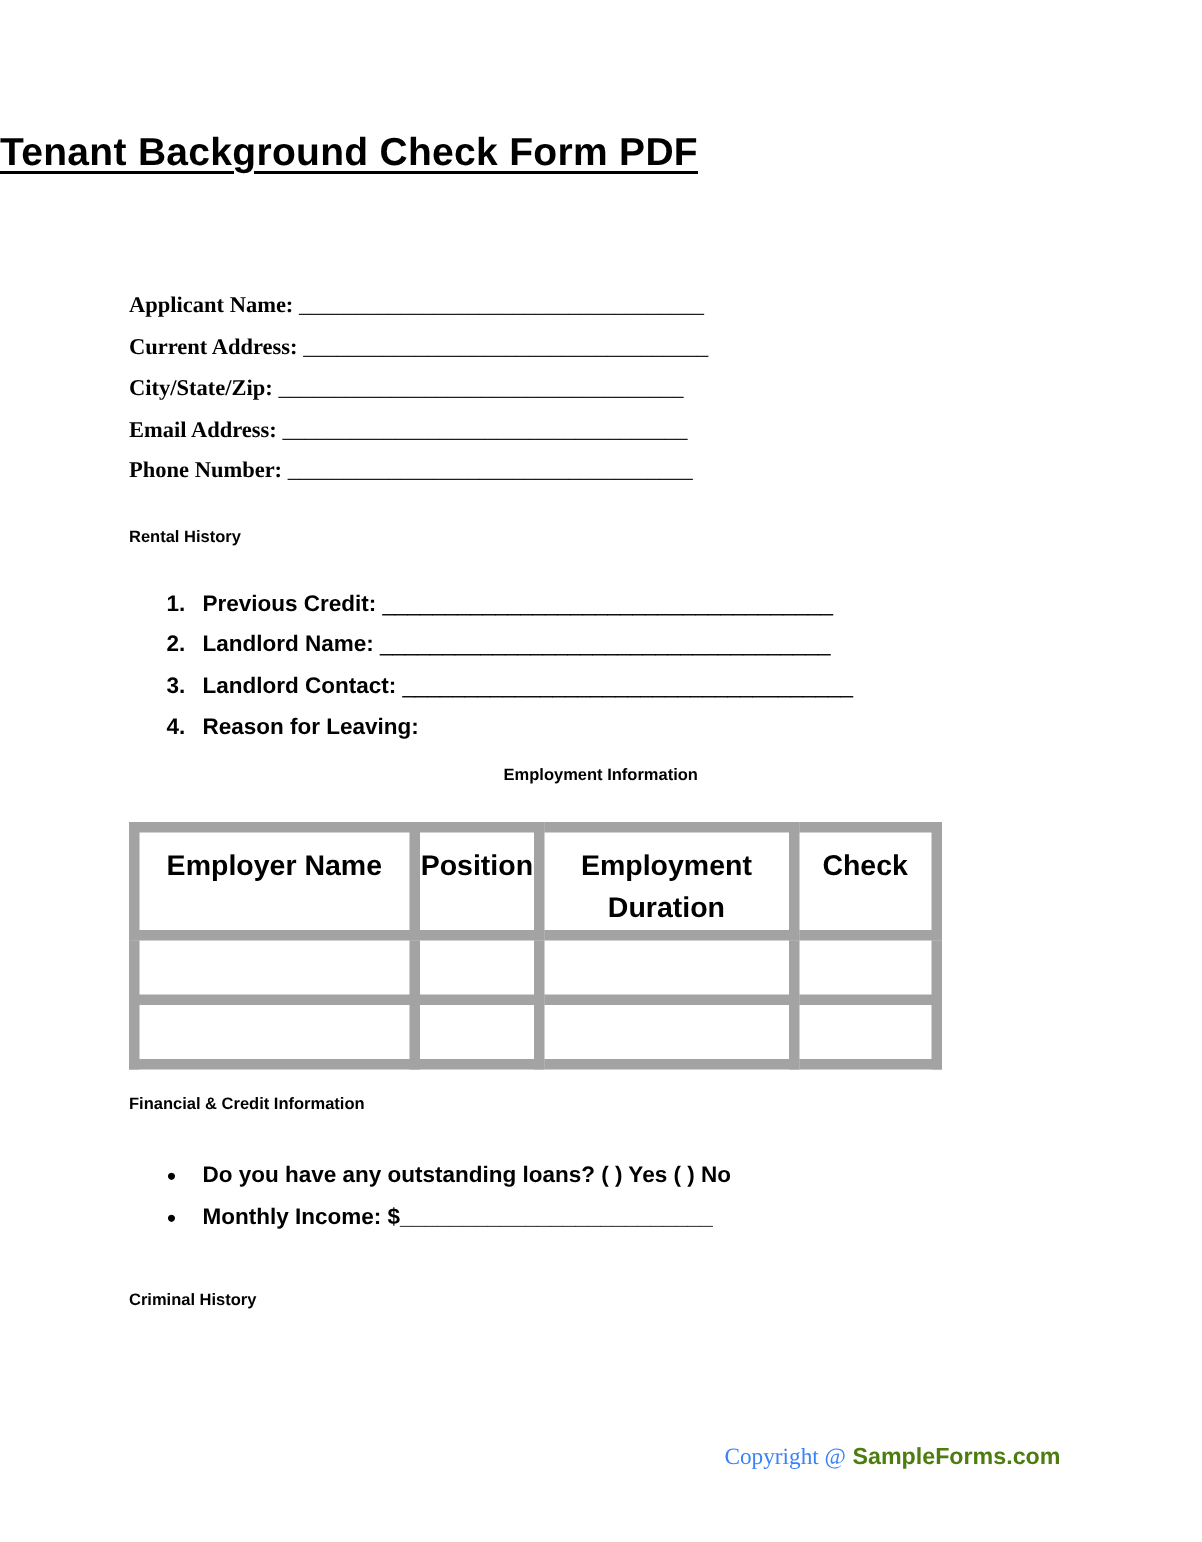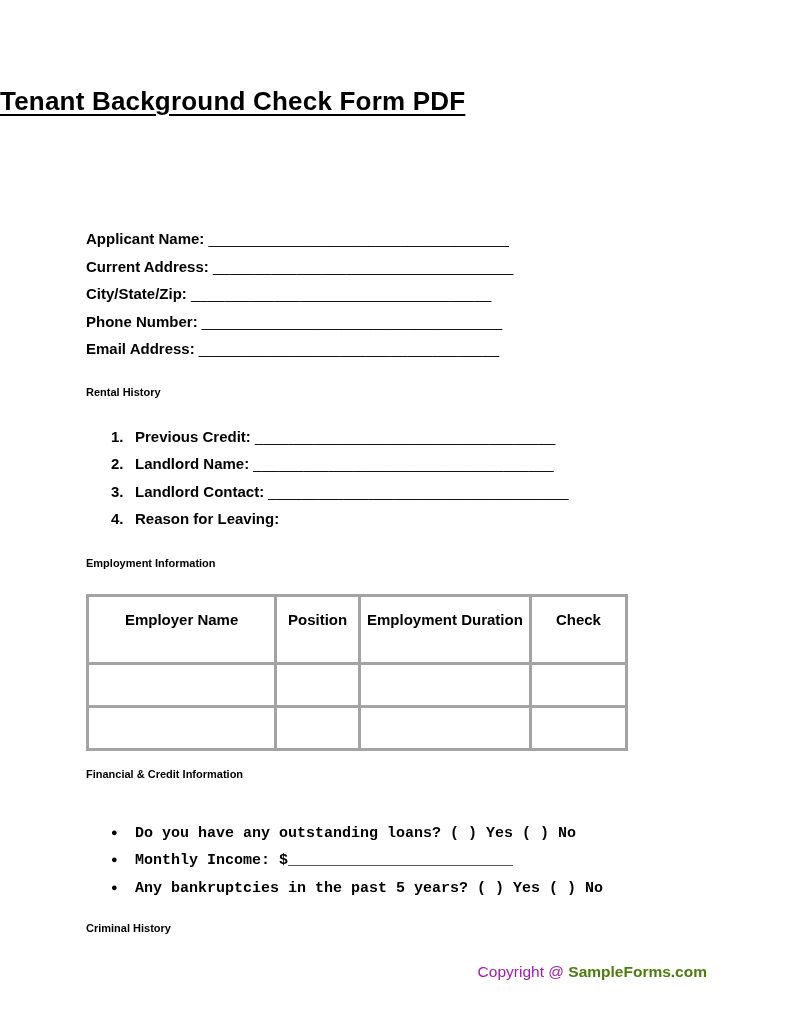--- a/index.html
+++ b/index.html
@@ -19,80 +19,80 @@
     text-align: left;
     font-size: 26px;
     font-weight: bold;
     text-decoration: underline;
     text-underline-offset: 4px;
     letter-spacing: 0.2px;
   }
 
   .content { margin-left: 86px; margin-right: 86px; }
 
-  .fields-block { margin-top: 108px; }
+  .fields-block { margin-top: 74px; font-family: Liberation Serif, serif; }
   .field-row { line-height: 27.6px; font-size: 15px; white-space: nowrap; }
   .field-label { font-weight: bold; }
   .blank-line { font-weight: normal; letter-spacing: 0; }
 
   .section-heading {
     font-size: 11px;
     font-weight: bold;
     margin-top: 16px;
     line-height: 27px;
   }
   .rental-heading { margin-top: 16px; }
 
   .num-list { margin-top: 17px; }
   .num-item { line-height: 27.4px; font-size: 15px; white-space: nowrap; padding-left: 25px; }
   .num-marker { font-weight: bold; display: inline-block; width: 24px; }
   .num-label { font-weight: bold; }
 
-  .emp-heading { margin-top: 17px; }
+  .emp-heading { margin-top: 5px; text-align: center; }
 
   table.emp-table {
     border-collapse: collapse;
     margin-top: 17px;
     table-layout: fixed;
     width: 542px;
   }
   table.emp-table th, table.emp-table td {
-    border: 3px solid #a3a3a3;
-    font-size: 15px;
+    border: 7px solid #a3a3a3;
+    font-size: 19px;
   }
   table.emp-table th {
     font-weight: bold;
     text-align: center;
     vertical-align: top;
     padding-top: 9px;
     height: 68px;
     line-height: 28px;
   }
   table.emp-table td { height: 43px; }
   .col-employer { width: 184px; }
   .col-position { width: 82px; margin-left: 25px; }
   .col-duration { width: 167px; }
   .col-salary   { width: 94px; }
 
   .fin-heading { margin-top: 10px; }
 
-  .bullet-list { margin-top: 32px; font-family: Liberation Mono, monospace; }
+  .bullet-list { margin-top: 20px; }
   .bullet-item { line-height: 27.8px; font-size: 15px; font-weight: bold; padding-left: 25px; white-space: nowrap; }
   .bullet-marker { display: inline-block; width: 24px; font-size: 11px; vertical-align: 1px; font-weight: normal; }
 
-  .crim-heading { margin-top: 12px; }
+  .crim-heading { margin-top: 27px; }
 
   .footer {
     position: absolute;
     top: 963px;
     right: 94px;
     font-size: 15.5px;
     white-space: nowrap;
   }
-  .copyright-text { color: #a21caf; }
+  .copyright-text { color: #3b82f6; font-family: Liberation Serif, serif; }
   .footer-link {
     font-weight: bold;
     text-decoration: none;
     cursor: pointer;
   }
 </style>
 </head>
 <body>
 
 <div class="page">
@@ -108,25 +108,25 @@
       </div>
       <div class="field-row">
         <span class="field-label">Current Address:</span>
         <span class="blank-line">____________________________________</span>
       </div>
       <div class="field-row">
         <span class="field-label">City/State/Zip:</span>
         <span class="blank-line">____________________________________</span>
       </div>
       <div class="field-row">
-        <span class="field-label">Phone Number:</span>
+        <span class="field-label">Email Address:</span>
         <span class="blank-line">____________________________________</span>
       </div>
       <div class="field-row">
-        <span class="field-label">Email Address:</span>
+        <span class="field-label">Phone Number:</span>
         <span class="blank-line">____________________________________</span>
       </div>
     </div>
 
     <div class="section-heading rental-heading">Rental History</div>
 
     <div class="num-list">
       <div class="num-item">
         <span class="num-marker">1.</span><span class="num-label">Previous Credit:</span>
         <span class="blank-line">____________________________________</span>
@@ -174,23 +174,20 @@
 
     <div class="section-heading fin-heading">Financial &amp; Credit Information</div>
 
     <div class="bullet-list">
       <div class="bullet-item">
         <span class="bullet-marker">●</span><span>Do you have any outstanding loans? ( ) Yes ( ) No</span>
       </div>
       <div class="bullet-item">
         <span class="bullet-marker">●</span><span>Monthly Income: $_________________________</span>
       </div>
-      <div class="bullet-item">
-        <span class="bullet-marker">●</span><span>Any bankruptcies in the past 5 years? ( ) Yes ( ) No</span>
-      </div>
     </div>
 
     <div class="section-heading crim-heading">Criminal History</div>
 
   </div>
 
   <div class="footer">
     <span class="copyright-text">Copyright @</span>
     <a class="footer-link" style="color: #4d7c0f;">SampleForms.com</a>
   </div>

